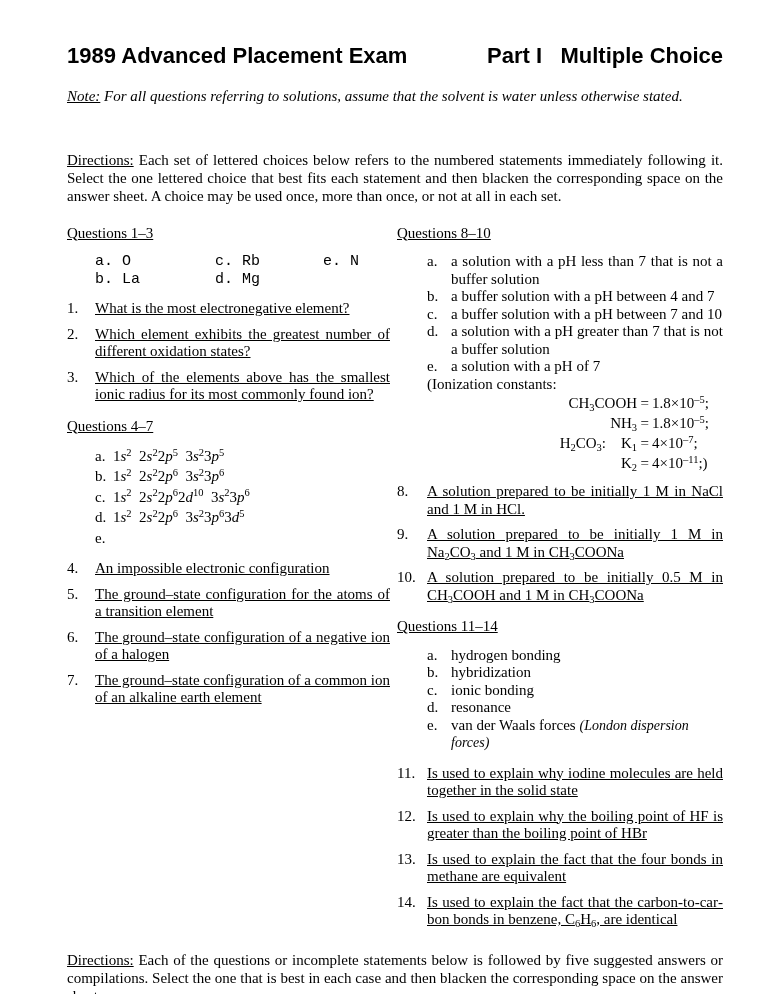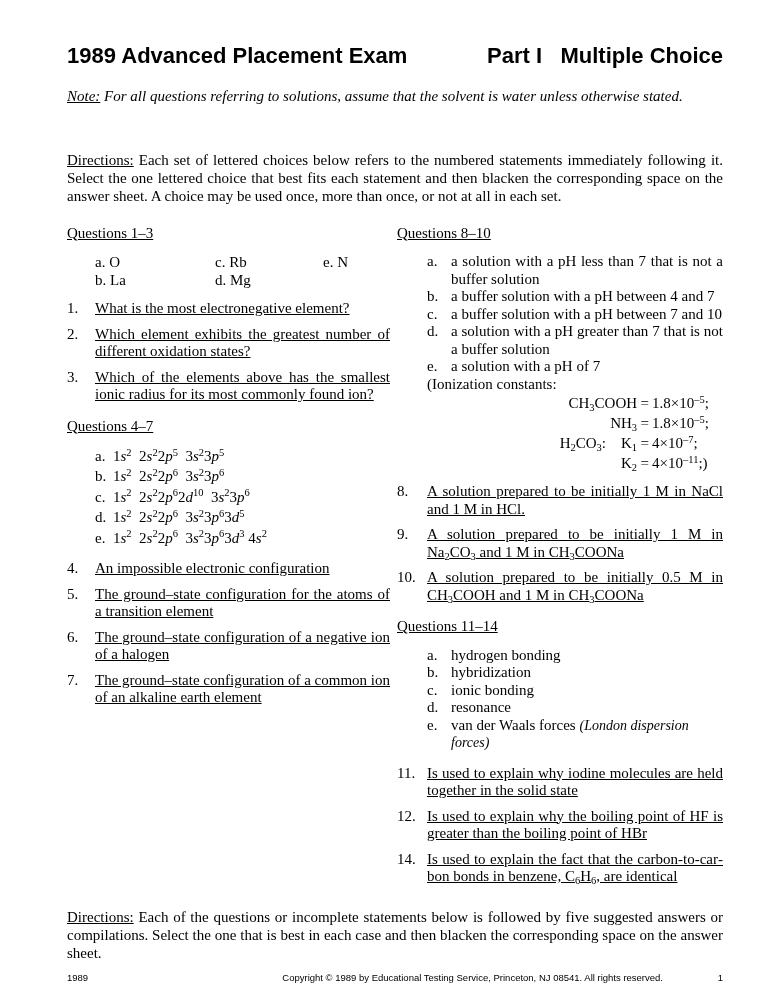--- a/index.html
+++ b/index.html
@@ -28,21 +28,21 @@
   .columns { display: flex; gap: 7px; margin-top: 20px; }
   .col-left { width: 323px; }
   .col-right { width: 326px; }
 
   .qset-heading { text-decoration: underline; margin: 0 0 11px 0; }
   .mt { margin-top: 14px; }
 
   .elements-grid {
     margin-left: 28px; display: grid;
     grid-template-columns: 120px 108px 1fr;
-    line-height: 18px; margin-bottom: 11px;
+    line-height: 18px; margin-bottom: 11px; font-family: Liberation Mono, monospace;
   }
 
   .config-list { margin-bottom: 12px; }
   .config-row { display: flex; margin-left: 28px; line-height: 20.4px; }
   .config-letter { width: 18px; flex-shrink: 0; }
   .config-text { white-space: pre; }
 
   .choice-list { margin-bottom: 10px; }
   .choice-row { display: flex; margin-left: 30px; }
   .choice-letter { width: 24px; flex-shrink: 0; }
@@ -132,21 +132,20 @@
         <div class="config-row">
             <div class="config-letter">c.</div>
             <div class="config-text">1<i>s</i><sup>2</sup>  2<i>s</i><sup>2</sup>2<i>p</i><sup>6</sup>2<i>d</i><sup>10</sup>  3<i>s</i><sup>2</sup>3<i>p</i><sup>6</sup></div>
           </div>
         <div class="config-row">
             <div class="config-letter">d.</div>
             <div class="config-text">1<i>s</i><sup>2</sup>  2<i>s</i><sup>2</sup>2<i>p</i><sup>6</sup>  3<i>s</i><sup>2</sup>3<i>p</i><sup>6</sup>3<i>d</i><sup>5</sup></div>
           </div>
         <div class="config-row">
             <div class="config-letter">e.</div>
-            <div class="config-text">1<i>s</i><sup>2</sup>  2<i>s</i><sup>2</sup>2<i>p</i><sup>6</sup>  3<i>s</i><sup>2</sup>3<i>p</i><sup>6</sup>3<i>d</i><sup>3</sup> 4<i>s</i><sup>2</sup></div>
           </div>
       </div>
 
       <div class="q-row">
           <div class="q-num">4.</div>
           <div class="q-text">An impossible electronic configuration</div>
         </div>
       <div class="q-row">
           <div class="q-num">5.</div>
           <div class="q-text">The ground–state configuration for the atoms of a transition element</div>
@@ -242,20 +241,24 @@
           </div>
       </div>
 
       <div class="q-row">
           <div class="q-num">11.</div>
           <div class="q-text">Is used to explain why iodine molecules are held together in the solid state</div>
         </div>
       <div class="q-row">
           <div class="q-num">12.</div>
           <div class="q-text">Is used to explain why the boiling point of HF is greater than the boiling point of HBr</div>
+        </div>
+      <div class="q-row">
+          <div class="q-num">13.</div>
+          <div class="q-text">Is used to explain the fact that the four bonds in methane are equivalent</div>
         </div>
       <div class="q-row">
           <div class="q-num">14.</div>
           <div class="q-text">Is used to explain the fact that the carbon-to-car­bon bonds in benzene, C<sub>6</sub>H<sub>6</sub>, are identical</div>
         </div>
 
     </div>
   </div>
 
   <div class="directions directions-bottom"><span class="underlined">Directions:</span> <span>Each of the questions or incomplete statements below is followed by five suggested answers or compilations. Select the one that is best in each case and then blacken the corresponding space on the answer sheet.</span></div>

